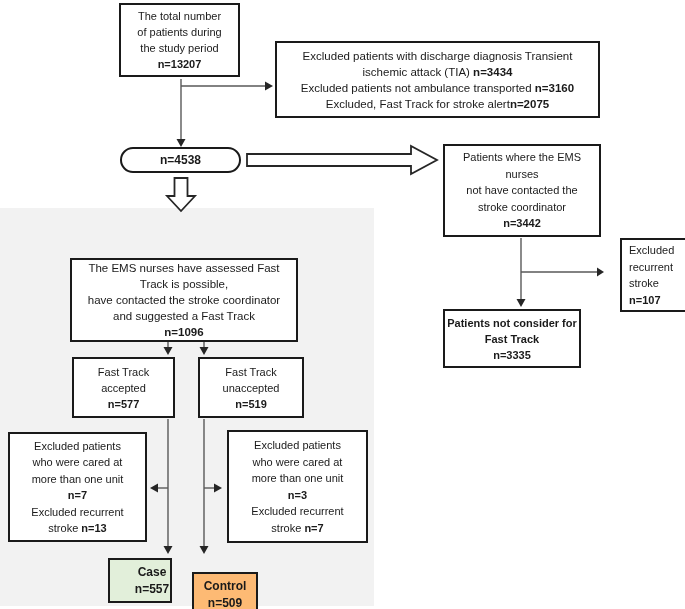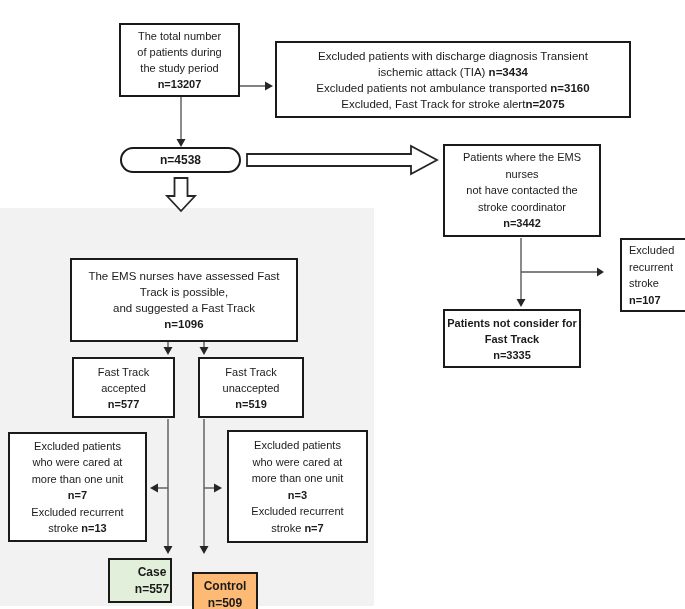--- a/index.html
+++ b/index.html
@@ -14,22 +14,22 @@
   .arrows polygon.hollow{fill:#ffffff;stroke:#262626;stroke-width:1.8;stroke-linejoin:miter;}
   .box{
     position:absolute;box-sizing:border-box;background:#ffffff;
     border:2px solid #1a1a1a;display:flex;flex-direction:column;
     justify-content:center;align-items:center;text-align:center;
     font-size:11px;line-height:16px;
   }
   .box .ln{white-space:nowrap;}
   .box .b{font-weight:bold;}
   .thick{border-width:2.5px;}
-  #b-total{left:119px;top:3px;width:121px;height:74px;margin-top:20px;}
-  #b-excl-top{left:275px;top:41px;width:356px;height:77px;font-size:11.5px;}
+  #b-total{left:119px;top:3px;width:121px;height:74px;}
+  #b-excl-top{left:275px;top:41px;width:325px;height:77px;font-size:11.5px;}
   #b-n4538{left:120px;top:147px;width:121px;height:26px;font-size:12px;border-radius:13px;}
   #b-ems{left:70px;top:222px;width:228px;height:84px;font-size:11.5px;margin-top:36px;}
   #b-accepted{left:72px;top:357px;width:103px;height:61px;}
   #b-unaccepted{left:198px;top:357px;width:106px;height:61px;}
   #b-excl-left{left:8px;top:432px;width:139px;height:110px;line-height:16.5px;}
   #b-excl-right{left:227px;top:430px;width:141px;height:113px;line-height:16.5px;}
   #b-case{left:108px;top:558px;width:64px;height:45px;font-size:12px;line-height:17px;}
   #b-control{left:192px;top:558px;width:66px;height:45px;font-size:12px;line-height:17px;}
   #b-ems-not{left:443px;top:144px;width:158px;height:93px;line-height:16.5px;}
   #b-n107{left:608px;top:238px;width:73px;height:74px;align-items:flex-start;text-align:left;padding-left:7px;line-height:16.5px;margin-left:12px;}
@@ -102,20 +102,21 @@
       <div class="ln"><span>ischemic attack (TIA) </span><span class="b">n=3434</span></div>
       <div class="ln"><span>Excluded patients not ambulance transported </span><span class="b">n=3160</span></div>
       <div class="ln"><span>Excluded, Fast Track for stroke alert</span><span class="b">n=2075</span></div>
     </div>
   <div class="box thick" id="b-n4538">
       <div class="ln"><span class="b">n=4538</span></div>
     </div>
   <div class="box thick" id="b-ems">
       <div class="ln"><span>The EMS nurses have assessed Fast</span></div>
       <div class="ln"><span>Track is possible,</span></div>
+      <div class="ln"><span>have contacted the stroke coordinator</span></div>
       <div class="ln"><span>and suggested a Fast Track</span></div>
       <div class="ln"><span class="b">n=1096</span></div>
     </div>
   <div class="box" id="b-accepted">
       <div class="ln"><span>Fast Track</span></div>
       <div class="ln"><span>accepted</span></div>
       <div class="ln"><span class="b">n=577</span></div>
     </div>
   <div class="box" id="b-unaccepted">
       <div class="ln"><span>Fast Track</span></div>

